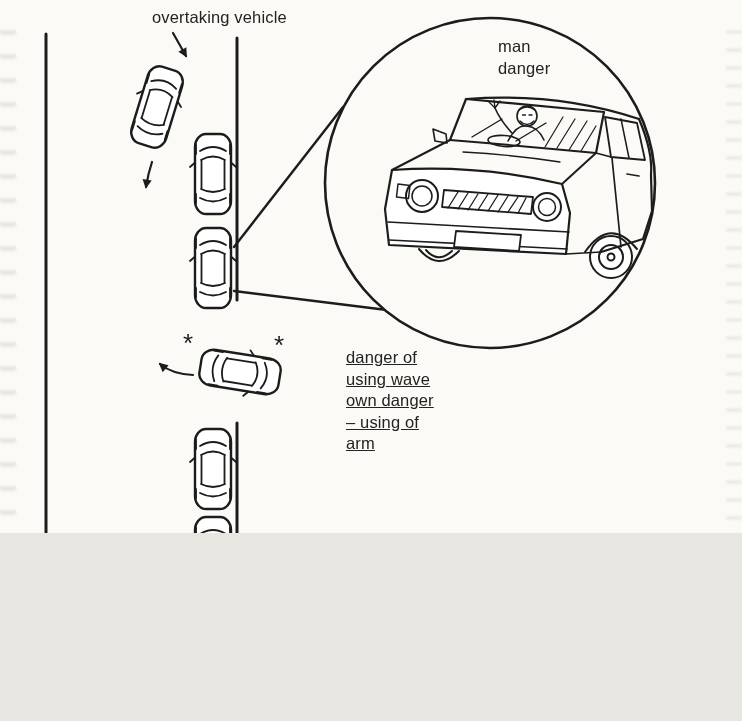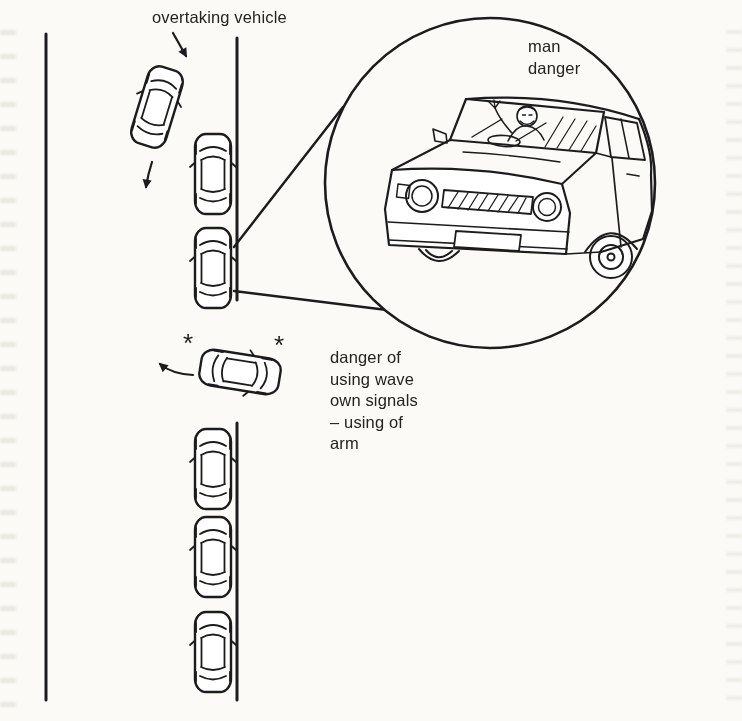--- a/index.html
+++ b/index.html
@@ -1,37 +1,37 @@
 <!DOCTYPE html>
 <html><head>
 <meta charset="utf-8">
 <style>
   html,body{margin:0;padding:0;background:#e8e6e1;}
   .page{
     position:relative;
-    width:742px;height:721px;
+    width:742px;height:533px;
     background:#fbfaf6;
     overflow:hidden;
     font-family:"Liberation Sans", sans-serif;
     color:#232321;
   }
   .art{position:absolute;left:0;top:0;width:742px;height:721px;}
   symbol{overflow:visible;}
   .label{
     position:absolute;
     font-size:16.5px;
     line-height:21.5px;
     letter-spacing:.15px;
     color:#232321;
     white-space:nowrap;
   }
   .label div{white-space:nowrap;}
   .overtaking{left:152px;top:7px;}
-  .manwaving{left:528px;top:36px;}
-  .danger{left:330px;top:347px;}
+  .manwaving{left:498px;top:36px;}
+  .danger{left:346px;top:347px;text-decoration:underline;}
   .asterisk{
     position:absolute;
     font-size:26px;
     line-height:26px;
     color:#1c1c1c;
   }
   .a1{left:183px;top:330px;}
   .a2{left:274px;top:332px;}
   .artifact{
     position:absolute;top:30px;bottom:10px;width:16px;
@@ -143,21 +143,21 @@
   <div class="label overtaking">overtaking vehicle</div>
 
   <div class="label manwaving">
     <div>man</div>
     <div>danger</div>
   </div>
 
   <div class="label danger">
     <div>danger of</div>
     <div>using wave</div>
-    <div>own signals</div>
+    <div>own danger</div>
     <div>– using of</div>
     <div>arm</div>
   </div>
 
   <div class="asterisk a1">*</div>
   <div class="asterisk a2">*</div>
 
 </div>
 
 </body></html>

